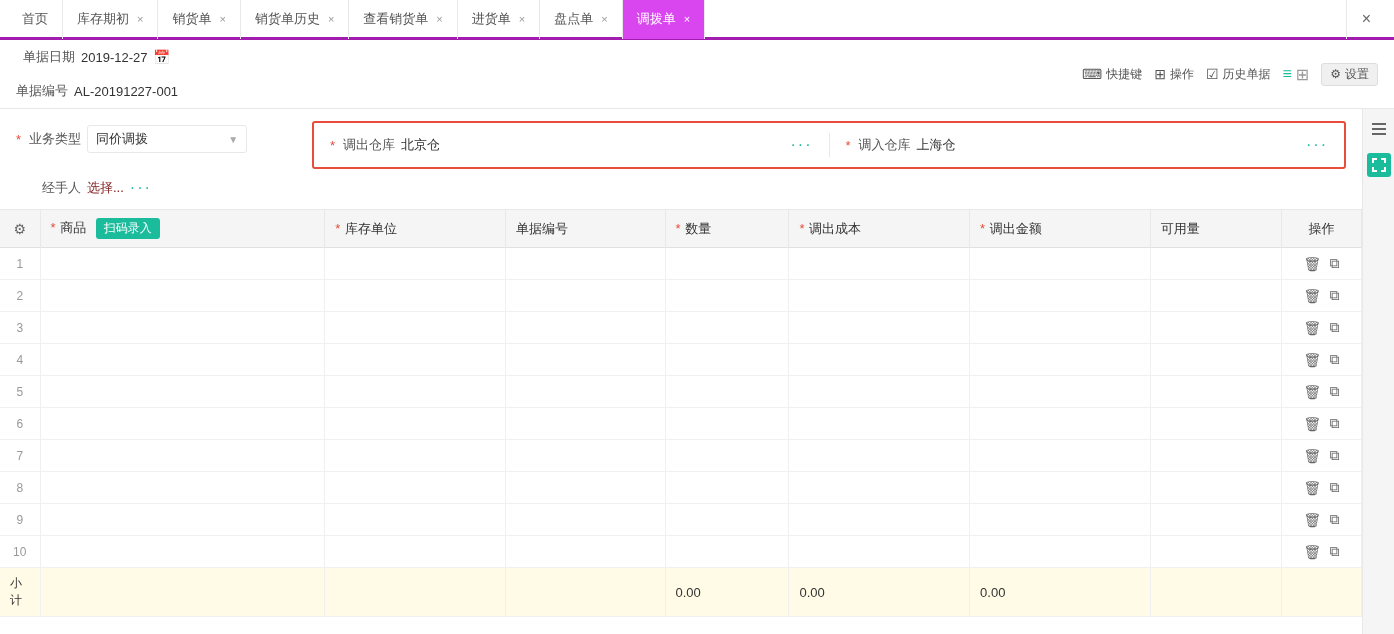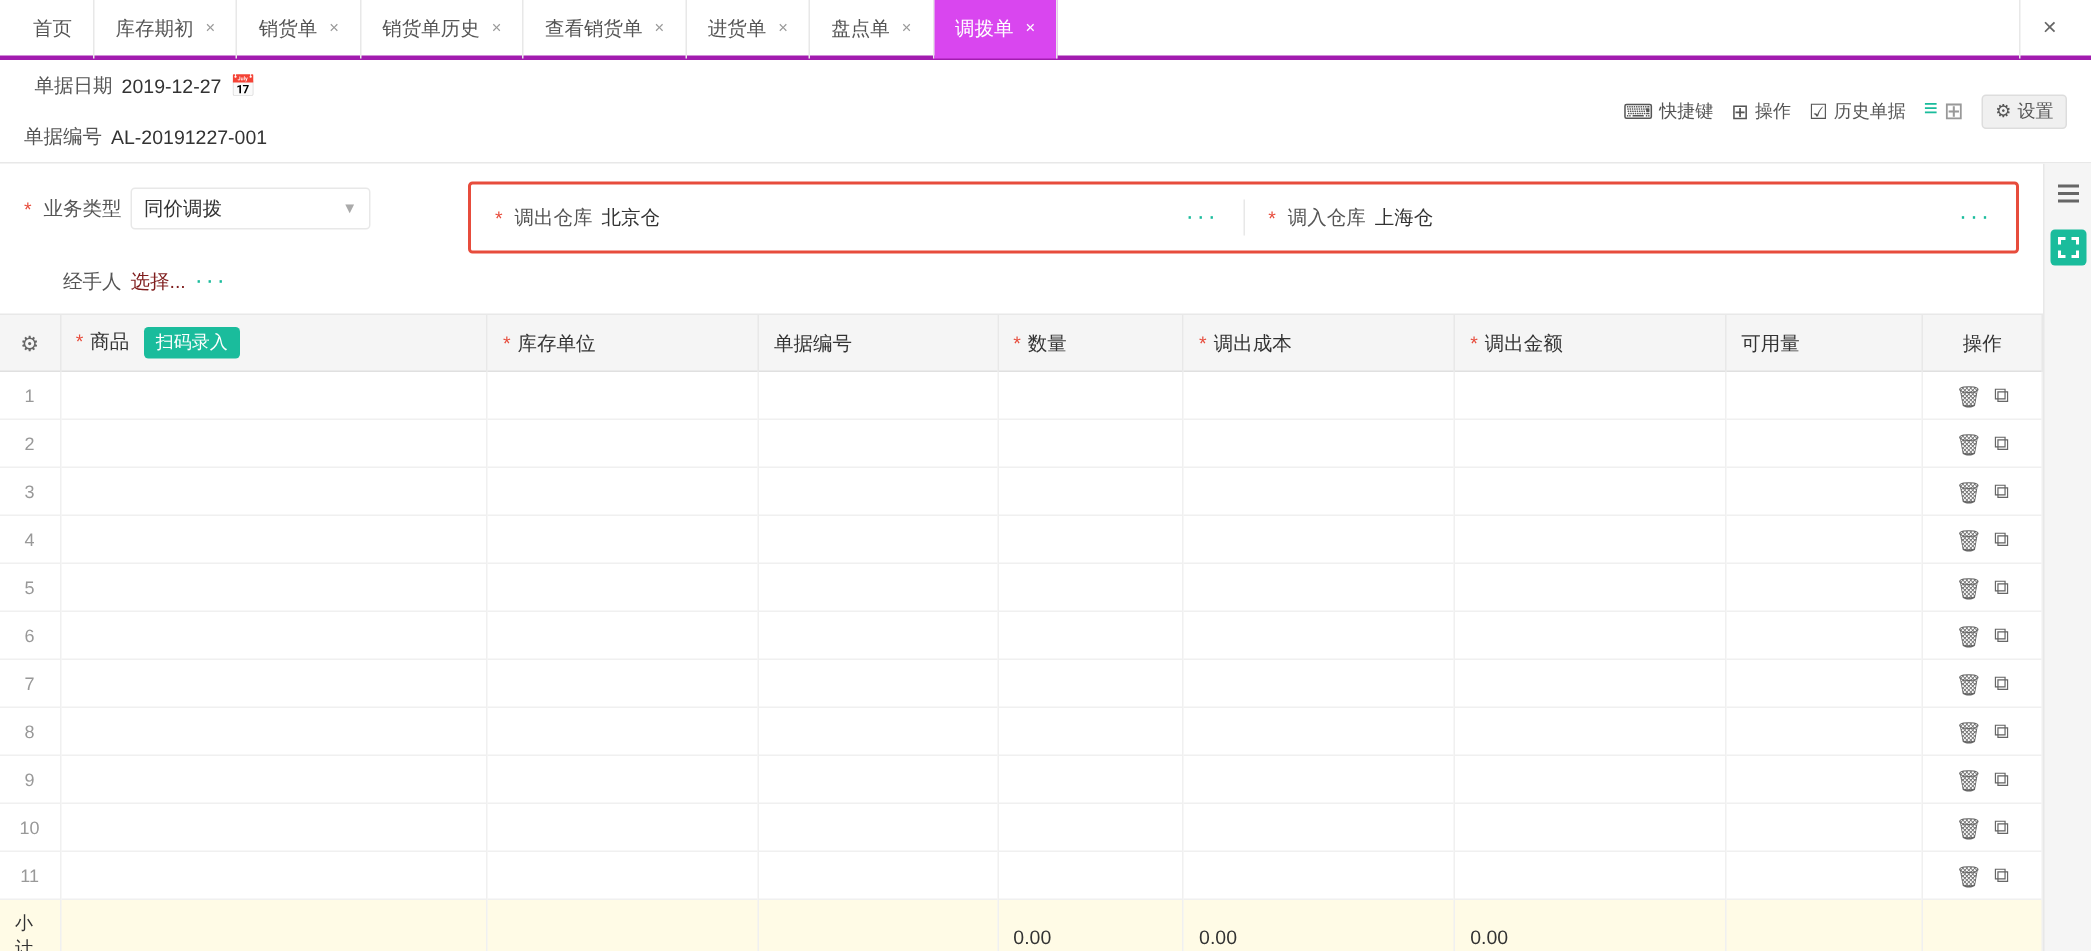--- a/index.html
+++ b/index.html
@@ -529,36 +529,20 @@
       <td></td>
       <td></td>
       <td></td>
       <td class="col-ops">
         <div class="row-ops">
           <span class="op-icon">🗑</span>
           <span class="op-icon">⧉</span>
         </div>
       </td>
     </tr>
-            <tr>
-    <td>11</td>
-    <td></td>
-    <td></td>
-    <td></td>
-    <td></td>
-    <td></td>
-    <td></td>
-    <td></td>
-    <td class="col-ops">
-      <div class="row-ops">
-        <span class="op-icon">🗑</span>
-        <span class="op-icon">⧉</span>
-      </div>
-    </td>
-  </tr>
             <tr class="summary-row">
     <td style="color:#333;text-align:left;padding-left:10px;">小计</td>
     <td></td>
     <td></td>
     <td></td>
     <td style="color:#333;">0.00</td>
     <td style="color:#333;">0.00</td>
     <td style="color:#333;">0.00</td>
     <td></td>
     <td class="col-ops"></td>

